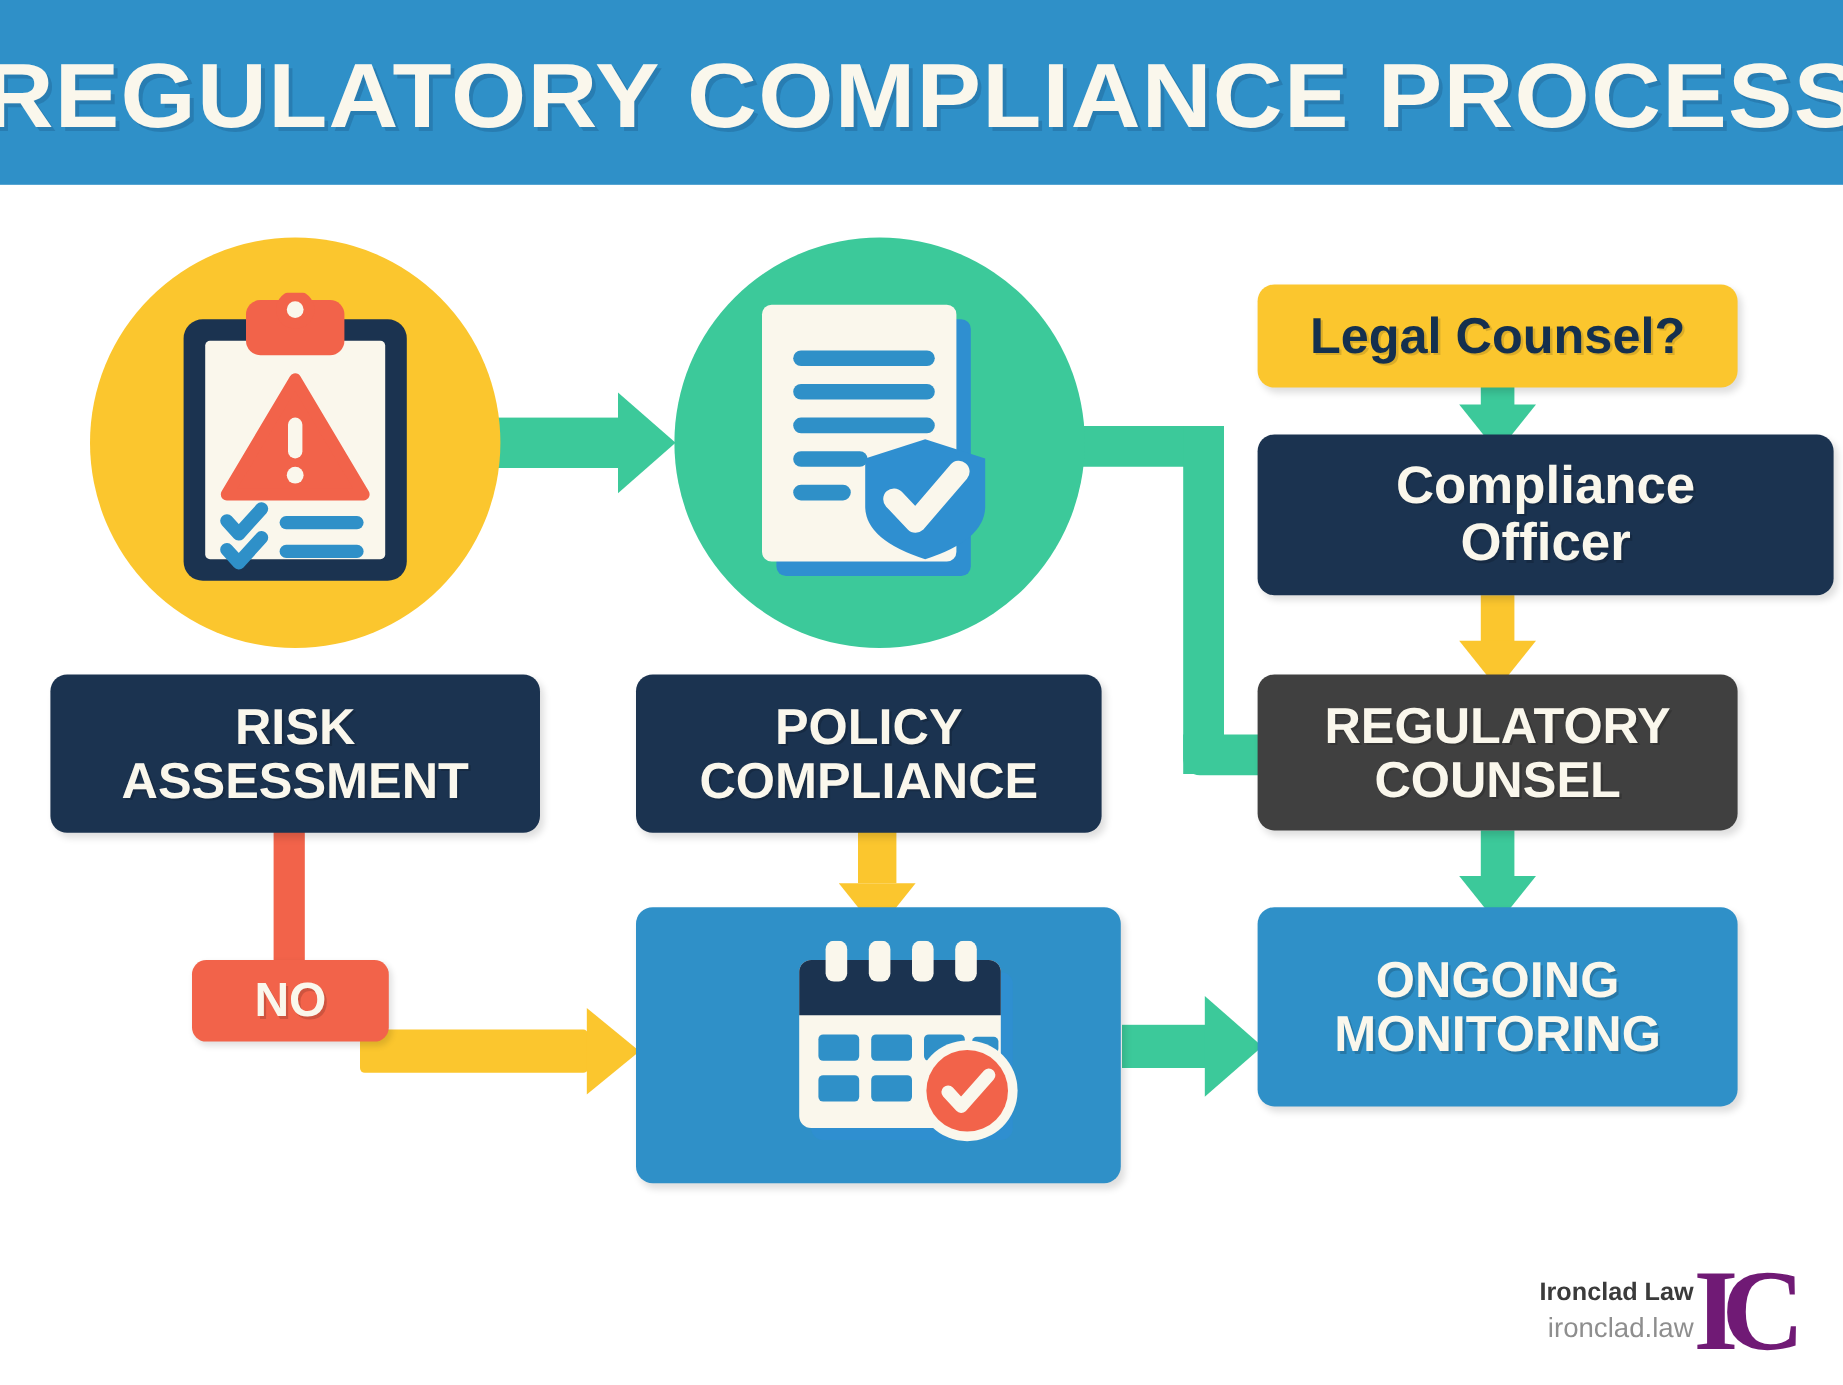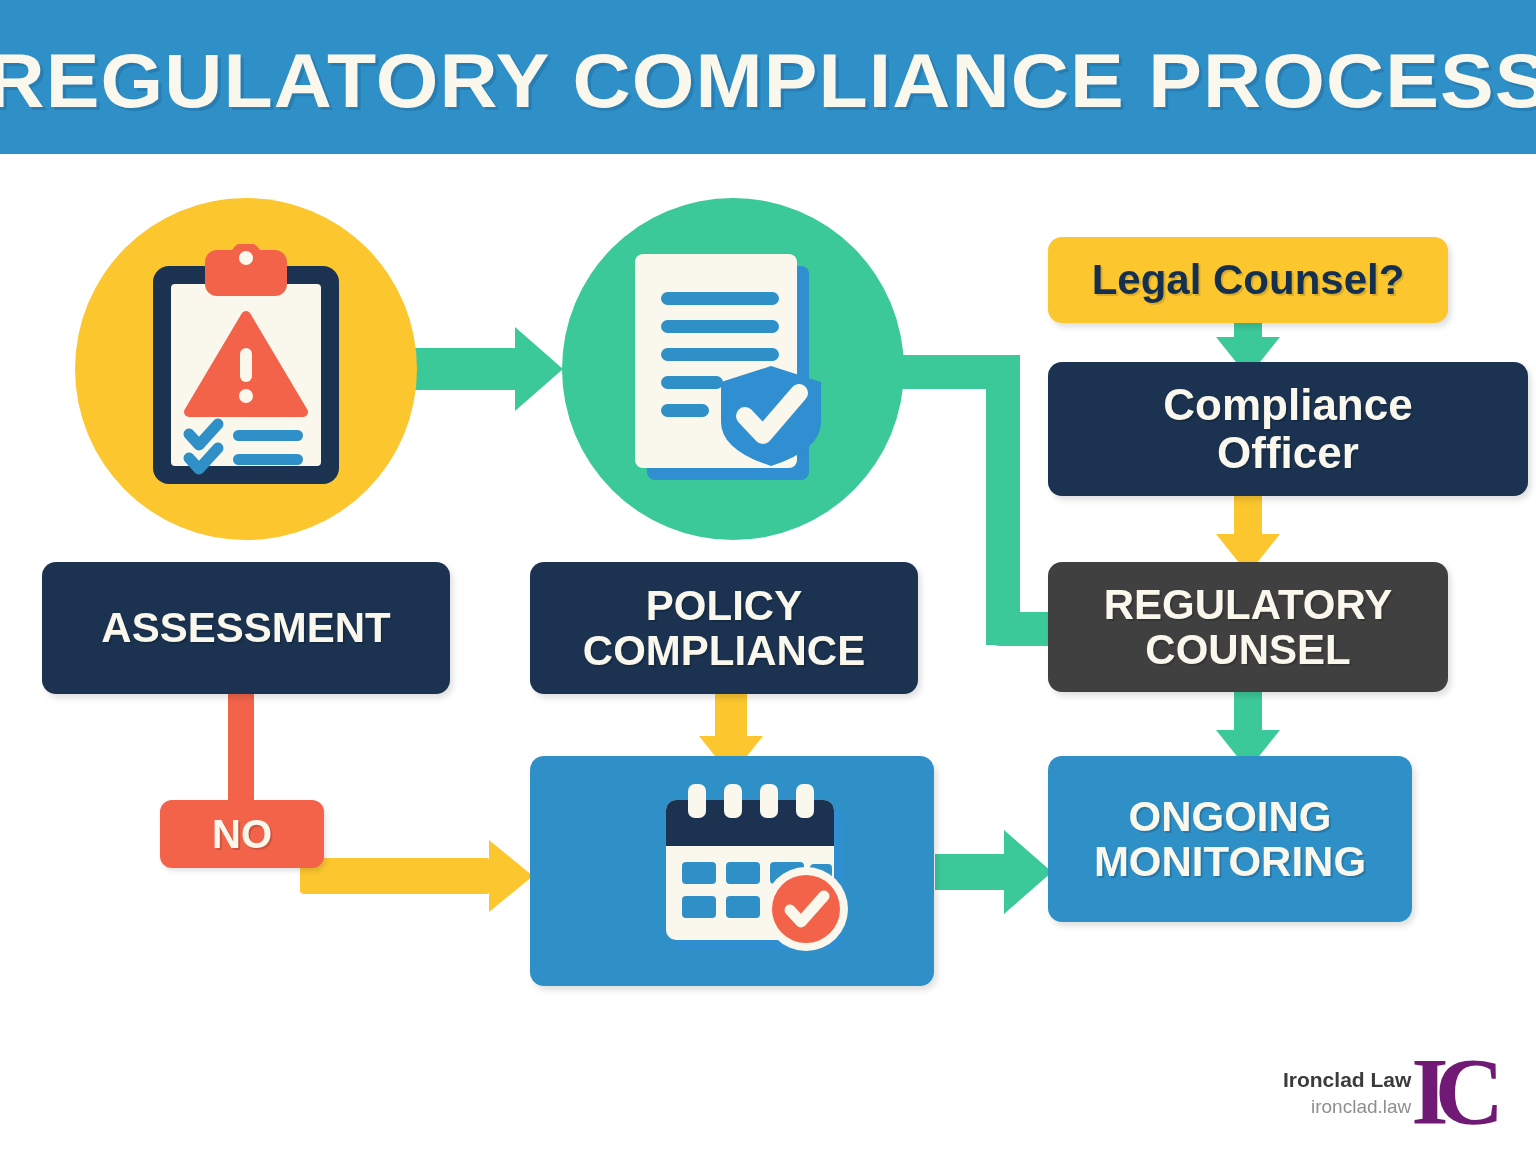--- a/index.html
+++ b/index.html
@@ -74,21 +74,21 @@
     font-weight: 700; font-size: 40px; z-index: 7;
     text-shadow: 2px 2px 0 rgba(0,0,0,0.15);
     box-shadow: 2px 3px 5px rgba(0,0,0,0.12);
     text-align: right;
   }
 
   
   .footer { position: absolute; right: 36px; bottom: 22px; display: flex; align-items: center; z-index: 8; }
   .footer-text { text-align: right; }
   .brand-name { font-size: 21px; font-weight: 700; color: #3b3b3b; line-height: 1.35; }
-  .brand-url { font-size: 19px; color: #8e8e8e; line-height: 1.35; }
+  .brand-url { font-size: 23px; color: #8e8e8e; line-height: 1.35; }
   .brand-mark {
     font-family: "Liberation Serif", serif;
     font-size: 96px; font-weight: 700; color: #701a75; line-height: 0.82;
     letter-spacing: -14px; padding-right: 10px;
   }
 </style>
 </head>
 <body>
 
 <div id="canvas">
@@ -159,20 +159,21 @@
       <rect x="40" y="132" width="62" height="13" rx="6.5" fill="#2f90c8"></rect>
       <rect x="40" y="160" width="48" height="13" rx="6.5" fill="#2f90c8"></rect>
 
       <path d="M150 122 L200 138 L200 178 Q200 206 150 222 Q100 206 100 178 L100 138 Z" fill="#2f8fd0"></path>
       <path d="M124 172 l18 19 l36 -42" fill="none" stroke="#faf7ec" stroke-width="18" stroke-linecap="round" stroke-linejoin="round"></path>
     </svg>
   </div>
 
   <div class="box box-navy" style="left:42px; top:562px; width:408px; height:132px; font-size:42px;">
     <div>
+      <span class="label">RISK</span>
       <span class="label">ASSESSMENT</span>
     </div>
   </div>
 
   <div class="no-badge" style="left:160px; top:800px; width:164px; height:68px;">
     <span>NO</span>
   </div>
 
   <div class="box box-navy" style="left:530px; top:562px; width:388px; height:132px; font-size:42px;">
     <div>
@@ -221,21 +222,21 @@
     </div>
   </div>
 
   <div class="box box-red" style="left:1048px; top:562px; width:400px; height:130px; font-size:42px;">
     <div>
       <span class="label">REGULATORY</span>
       <span class="label">COUNSEL</span>
     </div>
   </div>
 
-  <div class="box box-blue" style="left:1048px; top:756px; width:364px; height:166px; font-size:42px;">
+  <div class="box box-blue" style="left:1048px; top:756px; width:400px; height:166px; font-size:42px;">
     <div>
       <span class="label">ONGOING</span>
       <span class="label">MONITORING</span>
     </div>
   </div>
 
   <div class="footer">
     <div class="footer-text">
       <div class="brand-name">Ironclad Law</div>
       <div class="brand-url">ironclad.law</div>

